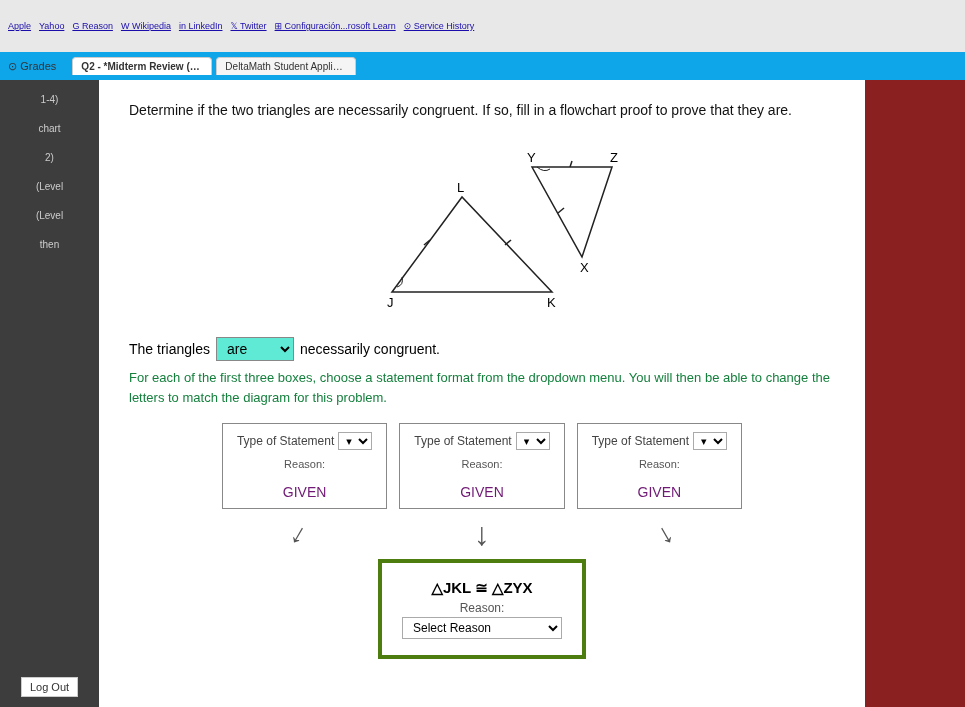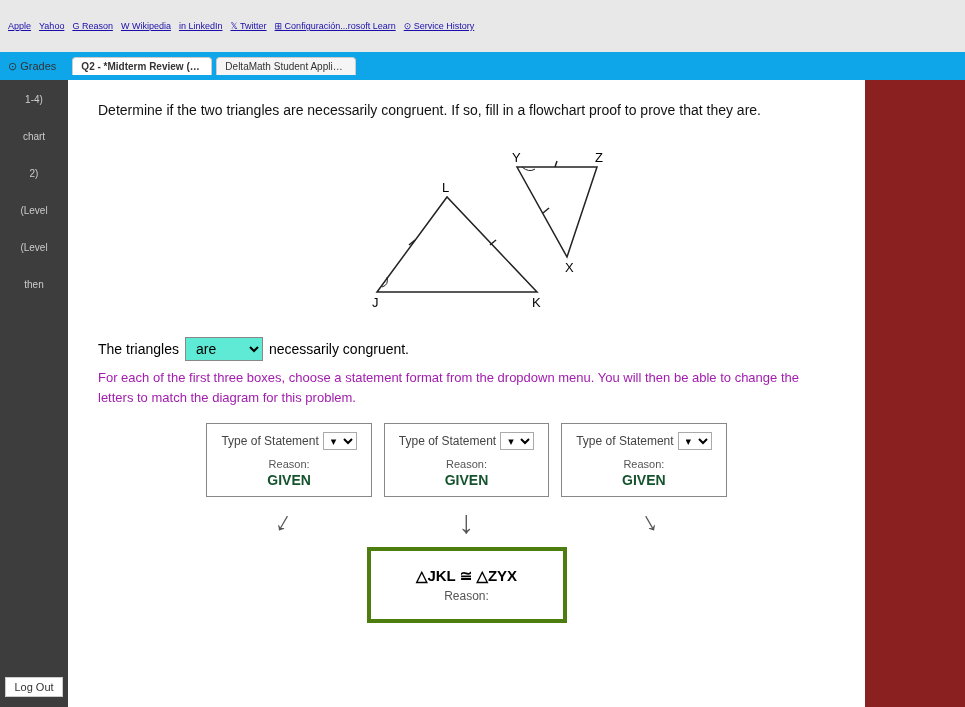--- a/index.html
+++ b/index.html
@@ -61,27 +61,27 @@
       color: #1a0dab;
       text-decoration: underline;
     }
     
     .layout {
       display: flex;
       flex: 1;
       overflow: hidden;
     }
     .sidebar {
-      width: 68px;
+      width: 99px;
       background: #3d3d3d;
       display: flex;
       flex-direction: column;
       align-items: center;
       padding: 10px 0;
-      gap: 18px;
+      gap: 10px;
       flex-shrink: 0;
     }
     .sidebar-label {
       color: #ccc;
       font-size: 10px;
       text-align: center;
       padding: 4px;
       cursor: pointer;
     }
     .sidebar-bottom {
@@ -121,21 +121,21 @@
     }
     .inline-select {
       border: 1px solid #888;
       padding: 2px 6px;
       font-size: 14px;
       background: #5eead4;
     }
     
     .instruction {
       font-size: 13px;
-      color: #a21caf;
+      color: #15803d;
       margin-bottom: 16px;
       line-height: 1.5;
     }
     
     .flowchart {
       display: flex;
       flex-direction: column;
       align-items: center;
     }
     .flowchart-top-row {
@@ -168,23 +168,23 @@
       background: white;
       padding: 1px 3px;
     }
     .flow-box .reason-label {
       font-size: 11px;
       color: #555;
       margin-top: 4px;
     }
     .flow-box .given-text {
       font-size: 14px;
-      font-weight: bold;
-      color: #14532d;
-      margin-top: 2px;
+      font-weight: normal;
+      color: #701a75;
+      margin-top: 14px;
     }
     
     .arrows-row {
       display: flex;
       gap: 12px;
       align-items: center;
       height: 50px;
     }
     .arrow-down {
       display: flex;
@@ -381,20 +381,23 @@
           <div class="arrow-down" style="font-size:32px;">↓</div>
           <div class="arrow-down">
             <span class="arrow-down-right">↓</span>
           </div>
         </div>
 
         <div class="result-row">
           <div class="result-box">
             <div class="result-text">△JKL ≅ △ZYX</div>
             <div class="result-reason">Reason:</div>
+            <select class="result-select">
+              <option>Select Reason</option>
+            </select>
           </div>
         </div>
       </div>
     </div>
 
     <div class="right-panel"></div>
   </div>
 </div>
 
 </body></html>

